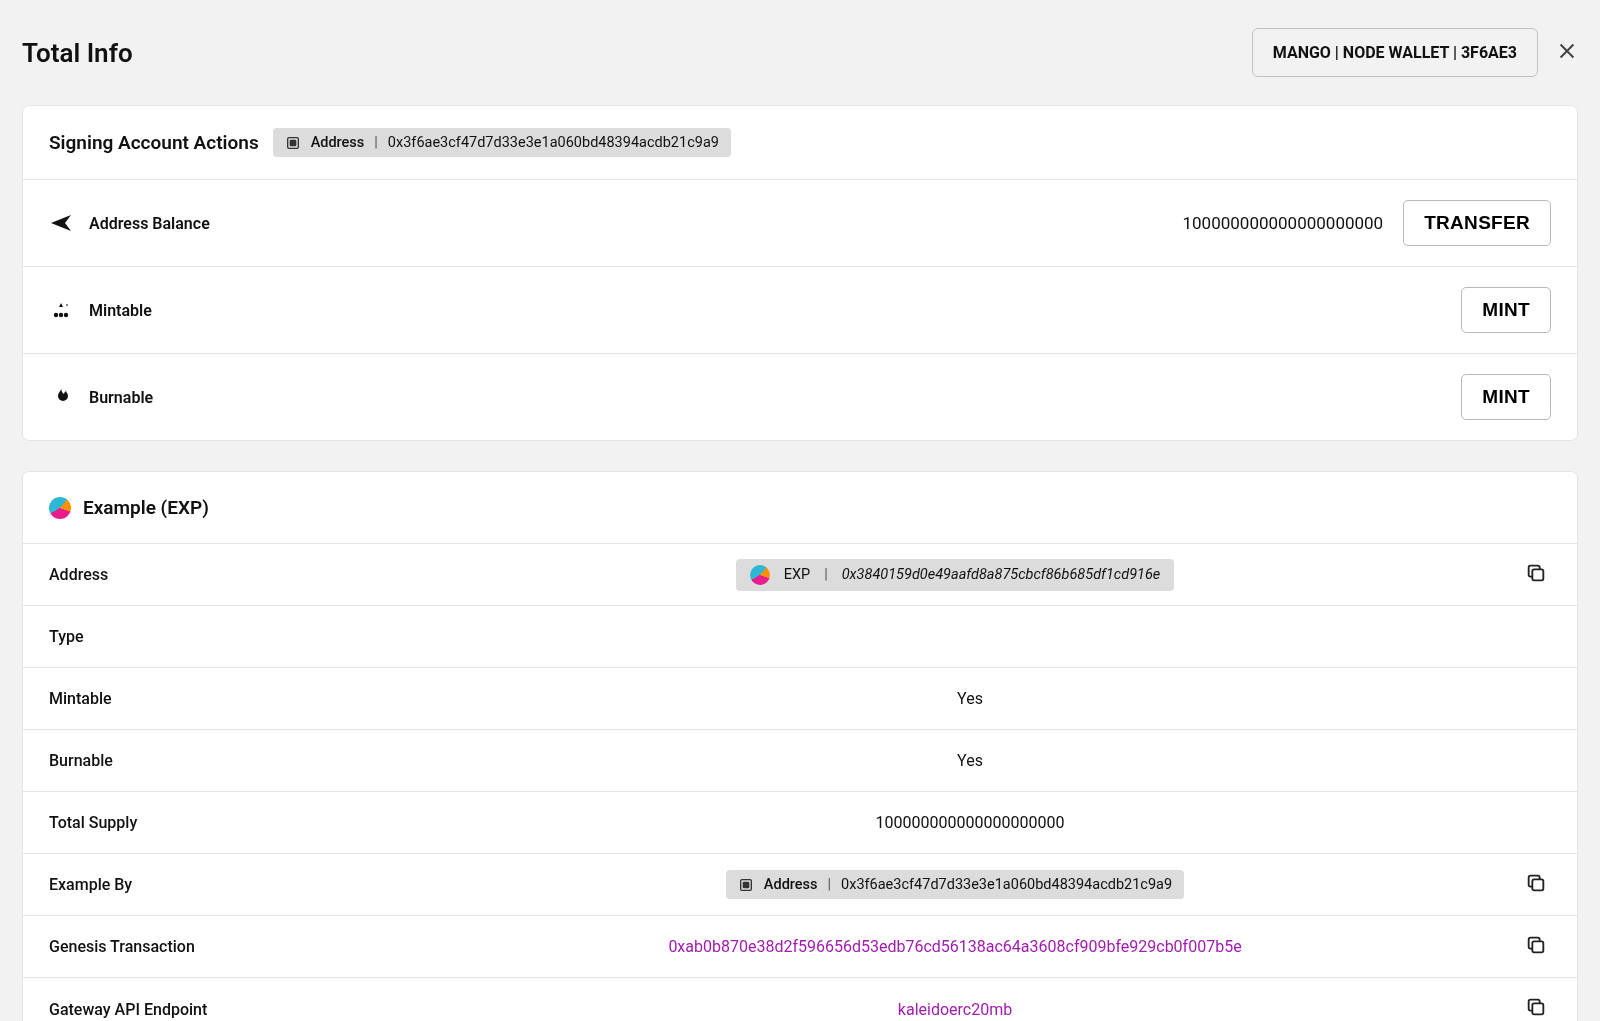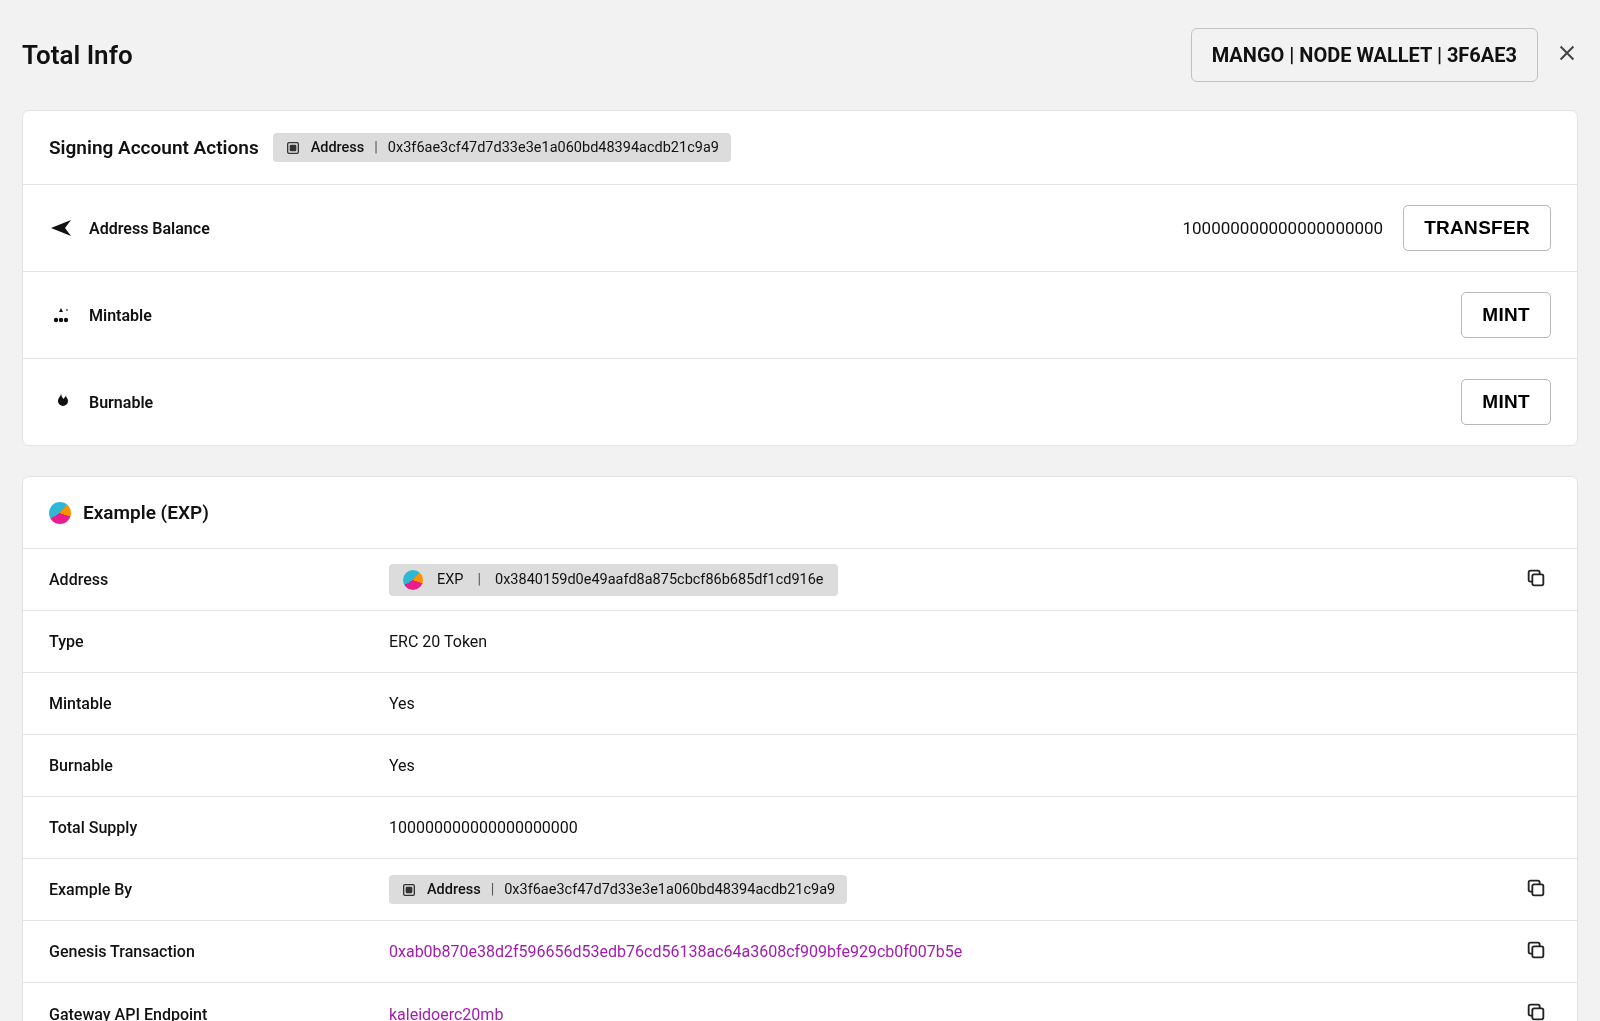--- a/index.html
+++ b/index.html
@@ -31,21 +31,21 @@
   display: flex;
   align-items: center;
   gap: 18px;
 }
 .wallet-badge {
   border: 1px solid #c2c2c2;
   border-radius: 6px;
   background: #f2f2f2;
   padding: 14px 20px;
   font-weight: 700;
-  font-size: 20px;
+  font-size: 16px;
   color: #111;
 }
 .close-btn {
   cursor: pointer;
   color: #444;
 }
 .close-btn svg {
   width: 22px;
   height: 22px;
 }
@@ -168,20 +168,21 @@
 }
 .detail-label {
   width: 340px;
   flex-shrink: 0;
   font-size: 16px;
   font-weight: 500;
 }
 .detail-value {
   flex: 1;
   font-size: 16px;
+  text-align: center;
 }
 .detail-value.link {
   color: #a21caf;
   word-break: break-all;
 }
 .copy-btn {
   cursor: pointer;
   color: #222;
   padding: 4px;
 }
@@ -196,20 +197,21 @@
   border-radius: 4px;
   padding: 6px 14px;
   gap: 14px;
   font-size: 14.5px;
 }
 .token-chip .sep {
   color: #555;
 }
 .token-chip .chip-value {
   font-weight: 400;
+  font-style: italic;
 }
 .addr-icon {
   display: inline-flex;
   align-items: center;
 }
 .addr-icon svg {
   width: 16px;
   height: 16px;
 }
 </style>
@@ -304,21 +306,20 @@
       <div class="copy-btn">
         <svg viewBox="0 0 24 24" fill="none" stroke="currentColor" stroke-width="2">
             <rect x="8" y="8" width="12" height="12" rx="2"></rect>
             <path d="M16 8V6a2 2 0 00-2-2H6a2 2 0 00-2 2v8a2 2 0 002 2h2"></path>
           </svg>
       </div>
     </div>
 
     <div class="detail-row">
       <div class="detail-label">Type</div>
-      <div class="detail-value">ERC 20 Token</div>
     </div>
 
     <div class="detail-row">
       <div class="detail-label">Mintable</div>
       <div class="detail-value">Yes</div>
     </div>
 
     <div class="detail-row">
       <div class="detail-label">Burnable</div>
       <div class="detail-value">Yes</div>

